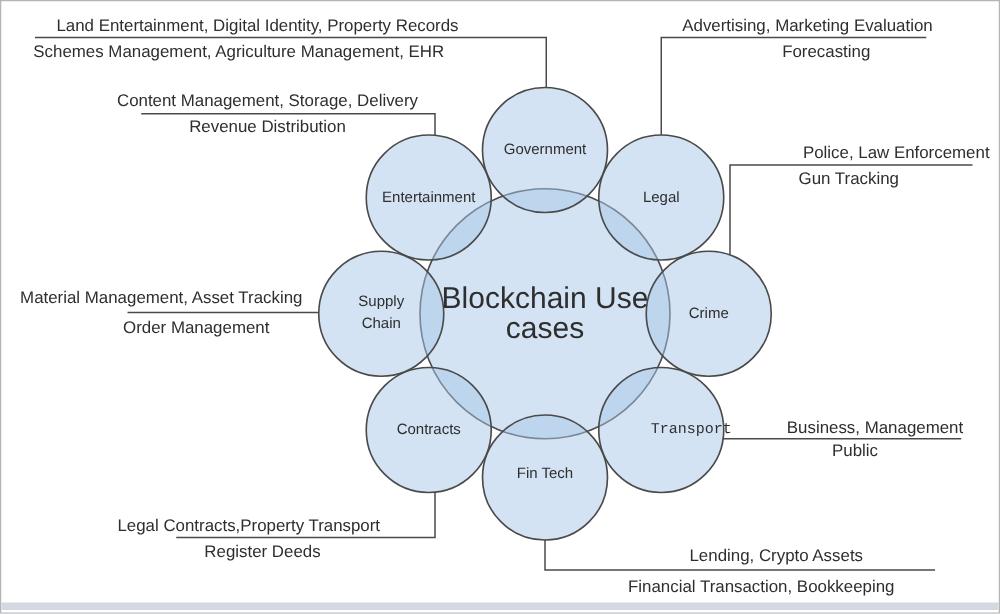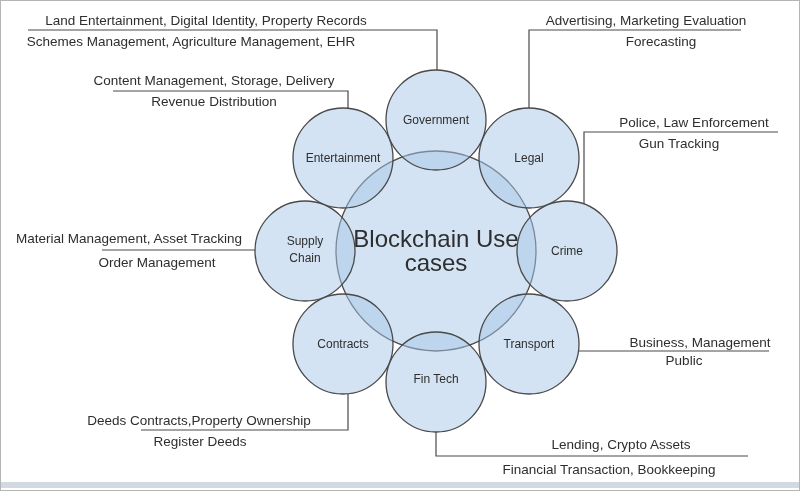--- a/index.html
+++ b/index.html
@@ -64,44 +64,44 @@
   </svg>
 
   <div class="label center-label" style="left:435px; top:250px;">
     <div>Blockchain Use</div>
     <div>cases</div>
   </div>
 
   <div class="label node-label" style="left:435px; top:119px;">Government</div>
   <div class="label node-label" style="left:528px; top:157px;">Legal</div>
   <div class="label node-label" style="left:566px; top:250px;">Crime</div>
-  <div class="label node-label" style="left:528px; top:343px;">Transport</div>
+  <div class="label node-label" style="left:552px; top:343px;font-family:Liberation Mono, monospace;">Transport</div>
   <div class="label node-label" style="left:435px; top:378px;">Fin Tech</div>
   <div class="label node-label" style="left:342px; top:343px;">Contracts</div>
   <div class="label node-label wrap" style="left:304px; top:249px;">Supply Chain</div>
   <div class="label node-label" style="left:342px; top:157px;">Entertainment</div>
 
   <div class="ann" style="left:205px; top:19px;">Land Entertainment, Digital Identity, Property Records</div>
   <div class="ann" style="left:190px; top:40px;">Schemes Management, Agriculture Management, EHR</div>
 
   <div class="ann" style="left:213px; top:79px;text-align:right;">Content Management, Storage, Delivery</div>
   <div class="ann" style="left:213px; top:100px;">Revenue Distribution</div>
 
   <div class="ann" style="left:645px; top:19px;">Advertising, Marketing Evaluation</div>
   <div class="ann" style="left:660px; top:40px;">Forecasting</div>
 
-  <div class="ann" style="left:693px; top:121px;">Police, Law Enforcement</div>
+  <div class="ann" style="left:716px; top:121px;">Police, Law Enforcement</div>
   <div class="ann" style="left:678px; top:142px;">Gun Tracking</div>
 
   <div class="ann" style="left:128px; top:237px;">Material Management, Asset Tracking</div>
   <div class="ann" style="left:156px; top:261px;">Order Management</div>
 
   <div class="ann" style="left:699px; top:341px;">Business, Management</div>
   <div class="ann" style="left:683px; top:359px;">Public</div>
 
-  <div class="ann" style="left:198px; top:419px;">Deeds Contracts,Property Ownership</div>
-  <div class="ann" style="left:191px; top:440px;padding-left:16px;">Register Deeds</div>
+  <div class="ann" style="left:198px; top:419px;">Legal Contracts,Property Transport</div>
+  <div class="ann" style="left:201px; top:440px;padding-left:16px;">Register Deeds</div>
 
   <div class="ann" style="left:620px; top:443px;">Lending, Crypto Assets</div>
   <div class="ann" style="left:608px; top:468px;">Financial Transaction, Bookkeeping</div>
 
   <div class="bottom-strip"></div>
 </div>
 
 </body></html>

